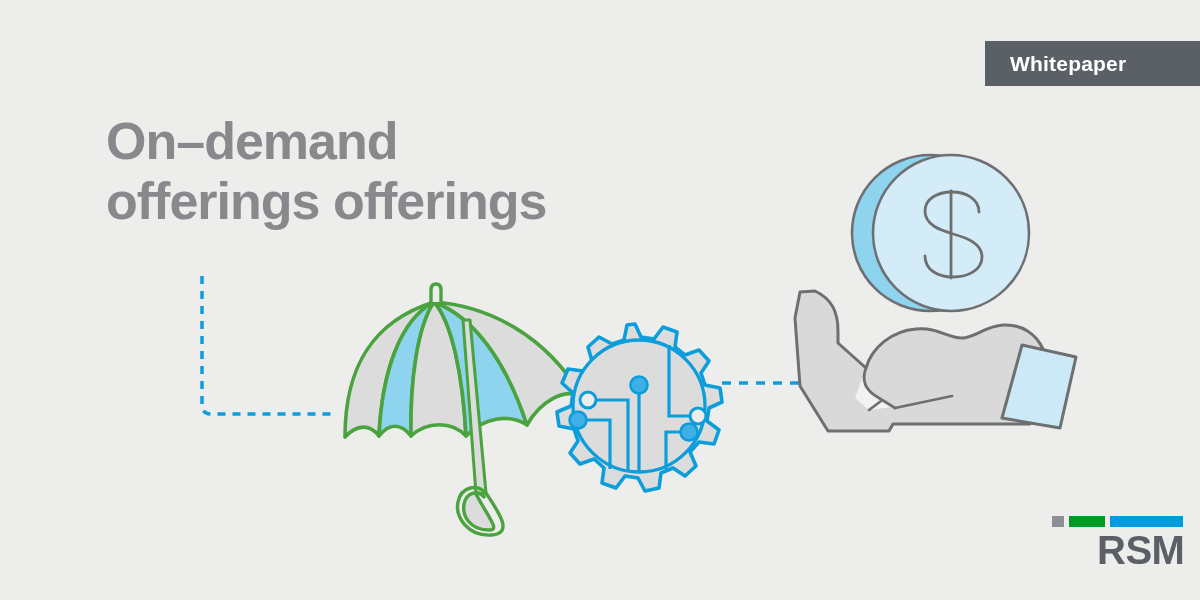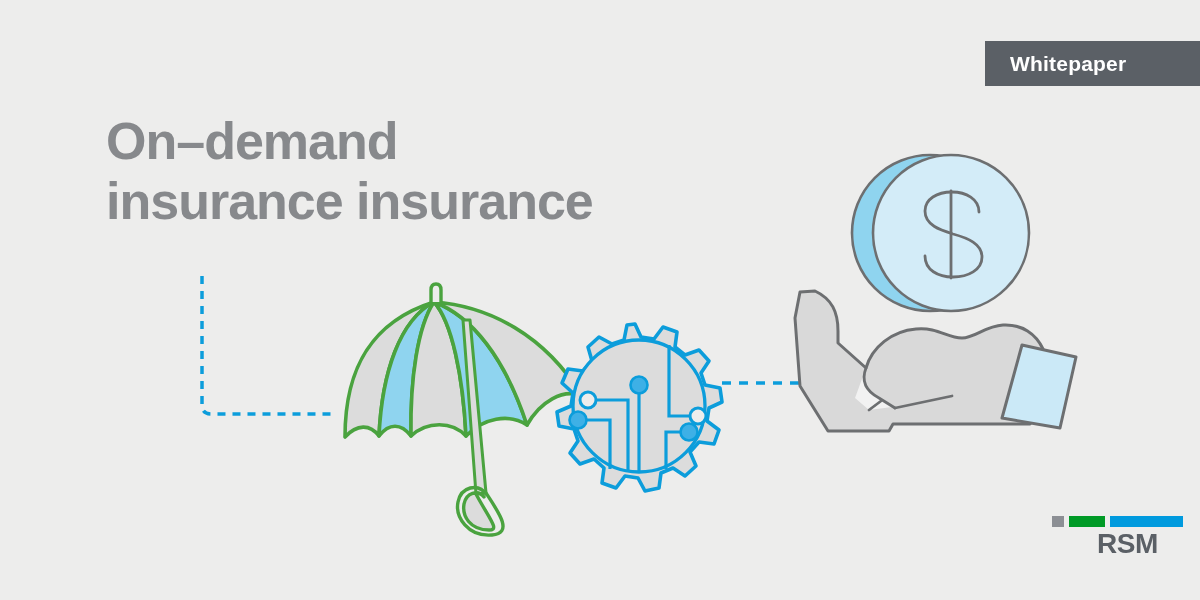--- a/index.html
+++ b/index.html
@@ -90,21 +90,21 @@
     height: 11px;
   }
   .bar-gray  { width: 12px; background: #8c8f94; }
   .bar-green { width: 36px; background: #009a26; }
   .bar-blue  { width: 73px; background: #009ade; }
   .logo-word {
     position: absolute;
     left: 45px;
     top: 14px;
     color: #5b6066;
-    font-size: 28px;
+    font-size: 40px;
     font-weight: bold;
     letter-spacing: -0.5px;
     line-height: 1;
   }
 </style>
 </head>
 <body>
 
 <div id="canvas">
 
@@ -249,21 +249,21 @@
     </g>
 
   </svg>
 
   <div class="badge">
     <span class="badge-label">Whitepaper</span>
   </div>
 
   <div class="title">
     <span class="title-line">On–demand</span>
-    <span class="title-line">insurance insurance</span>
+    <span class="title-line">offerings offerings</span>
   </div>
 
   <div class="logo">
     <div class="logo-bars">
       <span class="bar bar-gray"></span>
       <span class="bar bar-green"></span>
       <span class="bar bar-blue"></span>
     </div>
     <div class="logo-word">RSM</div>
   </div>

